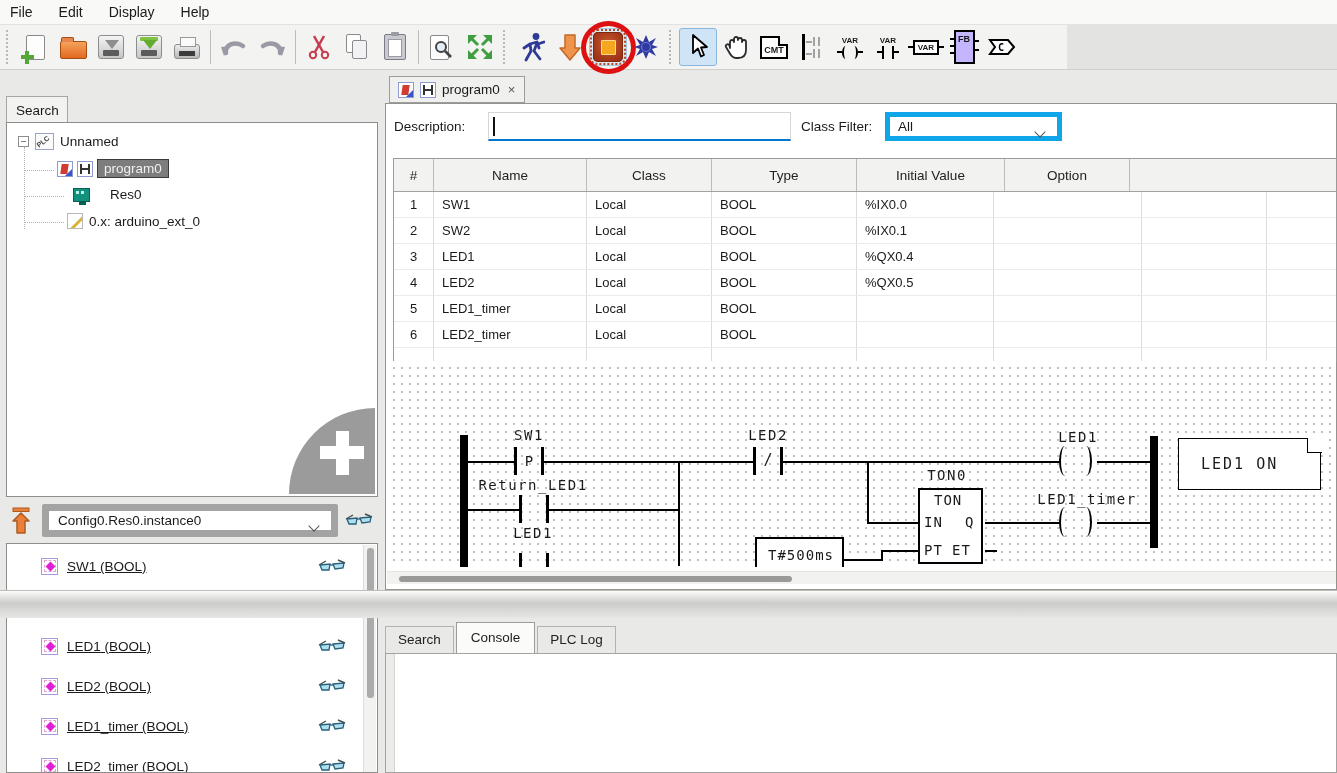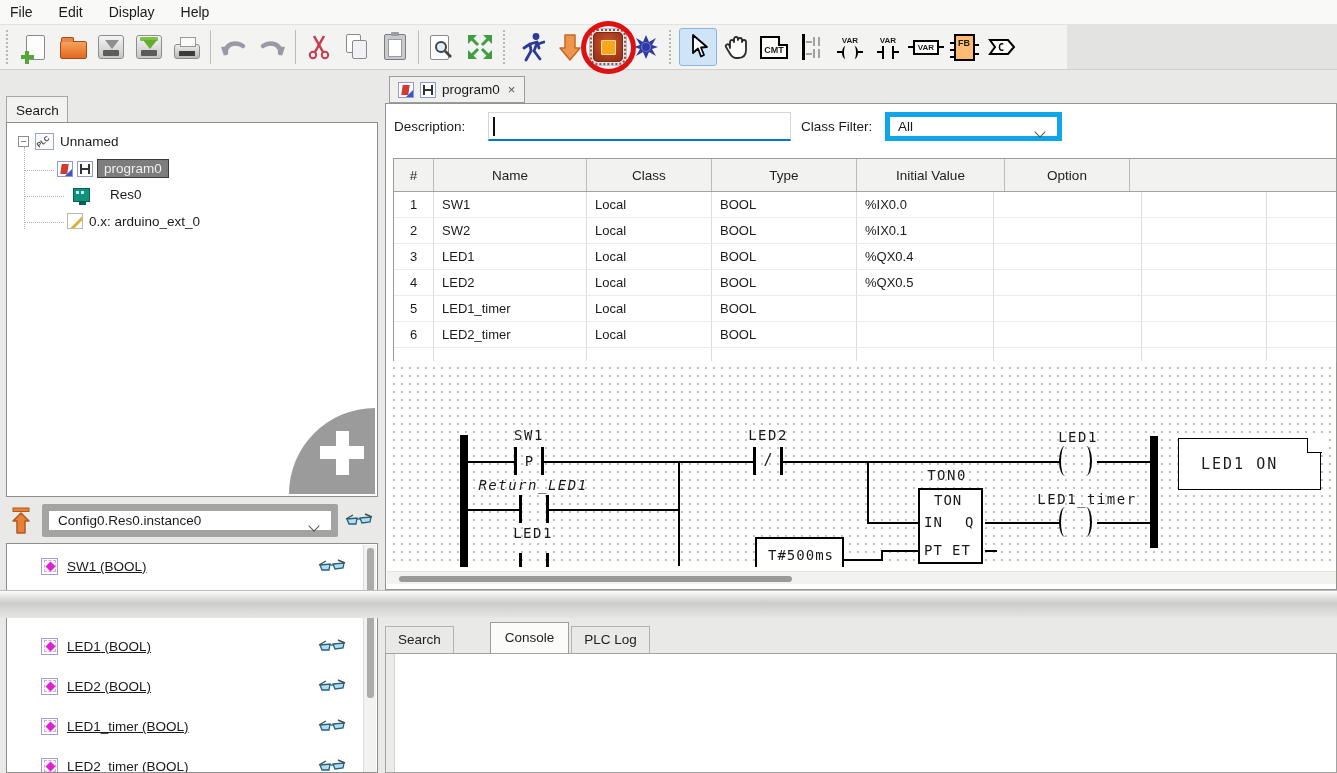--- a/index.html
+++ b/index.html
@@ -89,21 +89,21 @@
 
   .ldtool { display:flex; flex-direction:column; align-items:center; gap:1px; }
   .ldtool .varlbl { font-size:8px; font-weight:bold; letter-spacing:0; }
   .ldrow { display:flex; align-items:center; }
   .dash { width:5px; height:2px; background:#000; }
   .mparenL { width:6px; height:13px; border-left:2px solid #000; border-radius:60% 0 0 60% / 50% 0 0 50%; }
   .mparenR { width:6px; height:13px; border-right:2px solid #000; border-radius:0 60% 60% 0 / 0 50% 50% 0; }
   .mbar { width:2px; height:13px; background:#000; }
   .sp3 { width:4px; }
   .varbox { border:2px solid #000; font-size:8px; font-weight:bold; padding:1px 3px; background:#fff; }
-  .fbbox { width:21px; height:27px; border:2px solid #000; background:#fdba74; position:relative;
+  .fbbox { width:21px; height:34px; border:2px solid #000; background:#c4b5fd; position:relative;
     font-size:9px; font-weight:bold; text-align:center; padding-top:2px; }
   .fbbox::before { content:""; position:absolute; left:-6px; top:6px; width:6px; height:2px; background:#000;
     box-shadow:0 7px #000, 0 14px #000; }
   .fbbox::after { content:""; position:absolute; right:-6px; top:8px; width:6px; height:2px; background:#000;
     box-shadow:0 9px #000; }
 
   
   #project-tab { left:6px; top:96px; width:62px; height:27px; background:#f2f2f0;
     border:1px solid #a6a6a4; border-bottom:none; font-size:13.5px;
     display:flex; align-items:center; padding-left:9px; }
@@ -208,21 +208,21 @@
   
   #hscroll { left:1px; top:467px; width:949px; height:13px; background:#f2f2f0; border-top:1px solid #e4e4e2; }
   #hscroll .thumb { position:absolute; left:12px; top:3.5px; width:393px; height:6px; background:#9a9a98; border-radius:3px; }
 
   
   #splitter { left:0; top:590px; width:1337px; height:28px;
     background:linear-gradient(to bottom,#fbfbfa 0%,#cccccb 45%,#e6e6e4 100%); border-top:1px solid #bdbdbb; }
   #btabs { left:385px; top:621px; width:952px; height:32px; display:flex; align-items:flex-end; gap:2px; }
   .btab { font-size:13.5px; padding:5px 12px 6px; background:#e9e9e7; border:1px solid #b3b3b1;
     border-bottom:none; color:#222; }
-  .btab.active { background:#fbfbfa; padding:7px 14px 8px; border-color:#9d9d9b; position:relative; z-index:2;margin-left:34px; }
+  .btab.active { background:#fbfbfa; padding:7px 14px 8px; border-color:#9d9d9b; position:relative; z-index:2; }
   #bcontent { left:385px; top:653px; width:952px; height:120px; background:#fff; border:1px solid #a3a3a1; }
   #bcontent .lstrip { position:absolute; left:0; top:0; width:9px; height:100%; background:#ebebe9; border-right:1px solid #d5d5d3; }
 
   .glasses { flex:0 0 auto; }
 </style>
 </head>
 <body>
 
 <div id="app">
 
@@ -675,21 +675,21 @@
       <div class="wire" style="left:456px;top:198px;width:40px;height:2px;"></div>
       <div class="wire" style="left:494px;top:189px;width:2px;height:11px;"></div>
       <div class="wire" style="left:494px;top:189px;width:37px;height:2px;"></div>
       <div class="wire" style="left:598px;top:189px;width:12px;height:2px;"></div>
 
       <span class="llabel" style="left:142px;top:66px;">SW1</span>
       <div class="cbar" style="left:127px;top:86px;"></div>
       <div class="cbar" style="left:154px;top:86px;"></div>
       <span class="lmod" style="left:127px;top:92px;width:30px;">P</span>
 
-      <span class="llabel" style="left:146px;top:116px;font-style:italic;">Return_LED1</span>
+      <span class="llabel" style="left:146px;top:116px;">Return_LED1</span>
       <div class="cbar" style="left:132px;top:134px;"></div>
       <div class="cbar" style="left:159px;top:134px;"></div>
 
       <span class="llabel" style="left:146px;top:164px;">LED1</span>
       <div class="cbar" style="left:132px;top:192px;height:14px;"></div>
       <div class="cbar" style="left:159px;top:192px;height:14px;"></div>
 
       <span class="llabel" style="left:381px;top:66px;">LED2</span>
       <div class="cbar" style="left:366px;top:86px;"></div>
       <div class="cbar" style="left:393px;top:86px;"></div>

